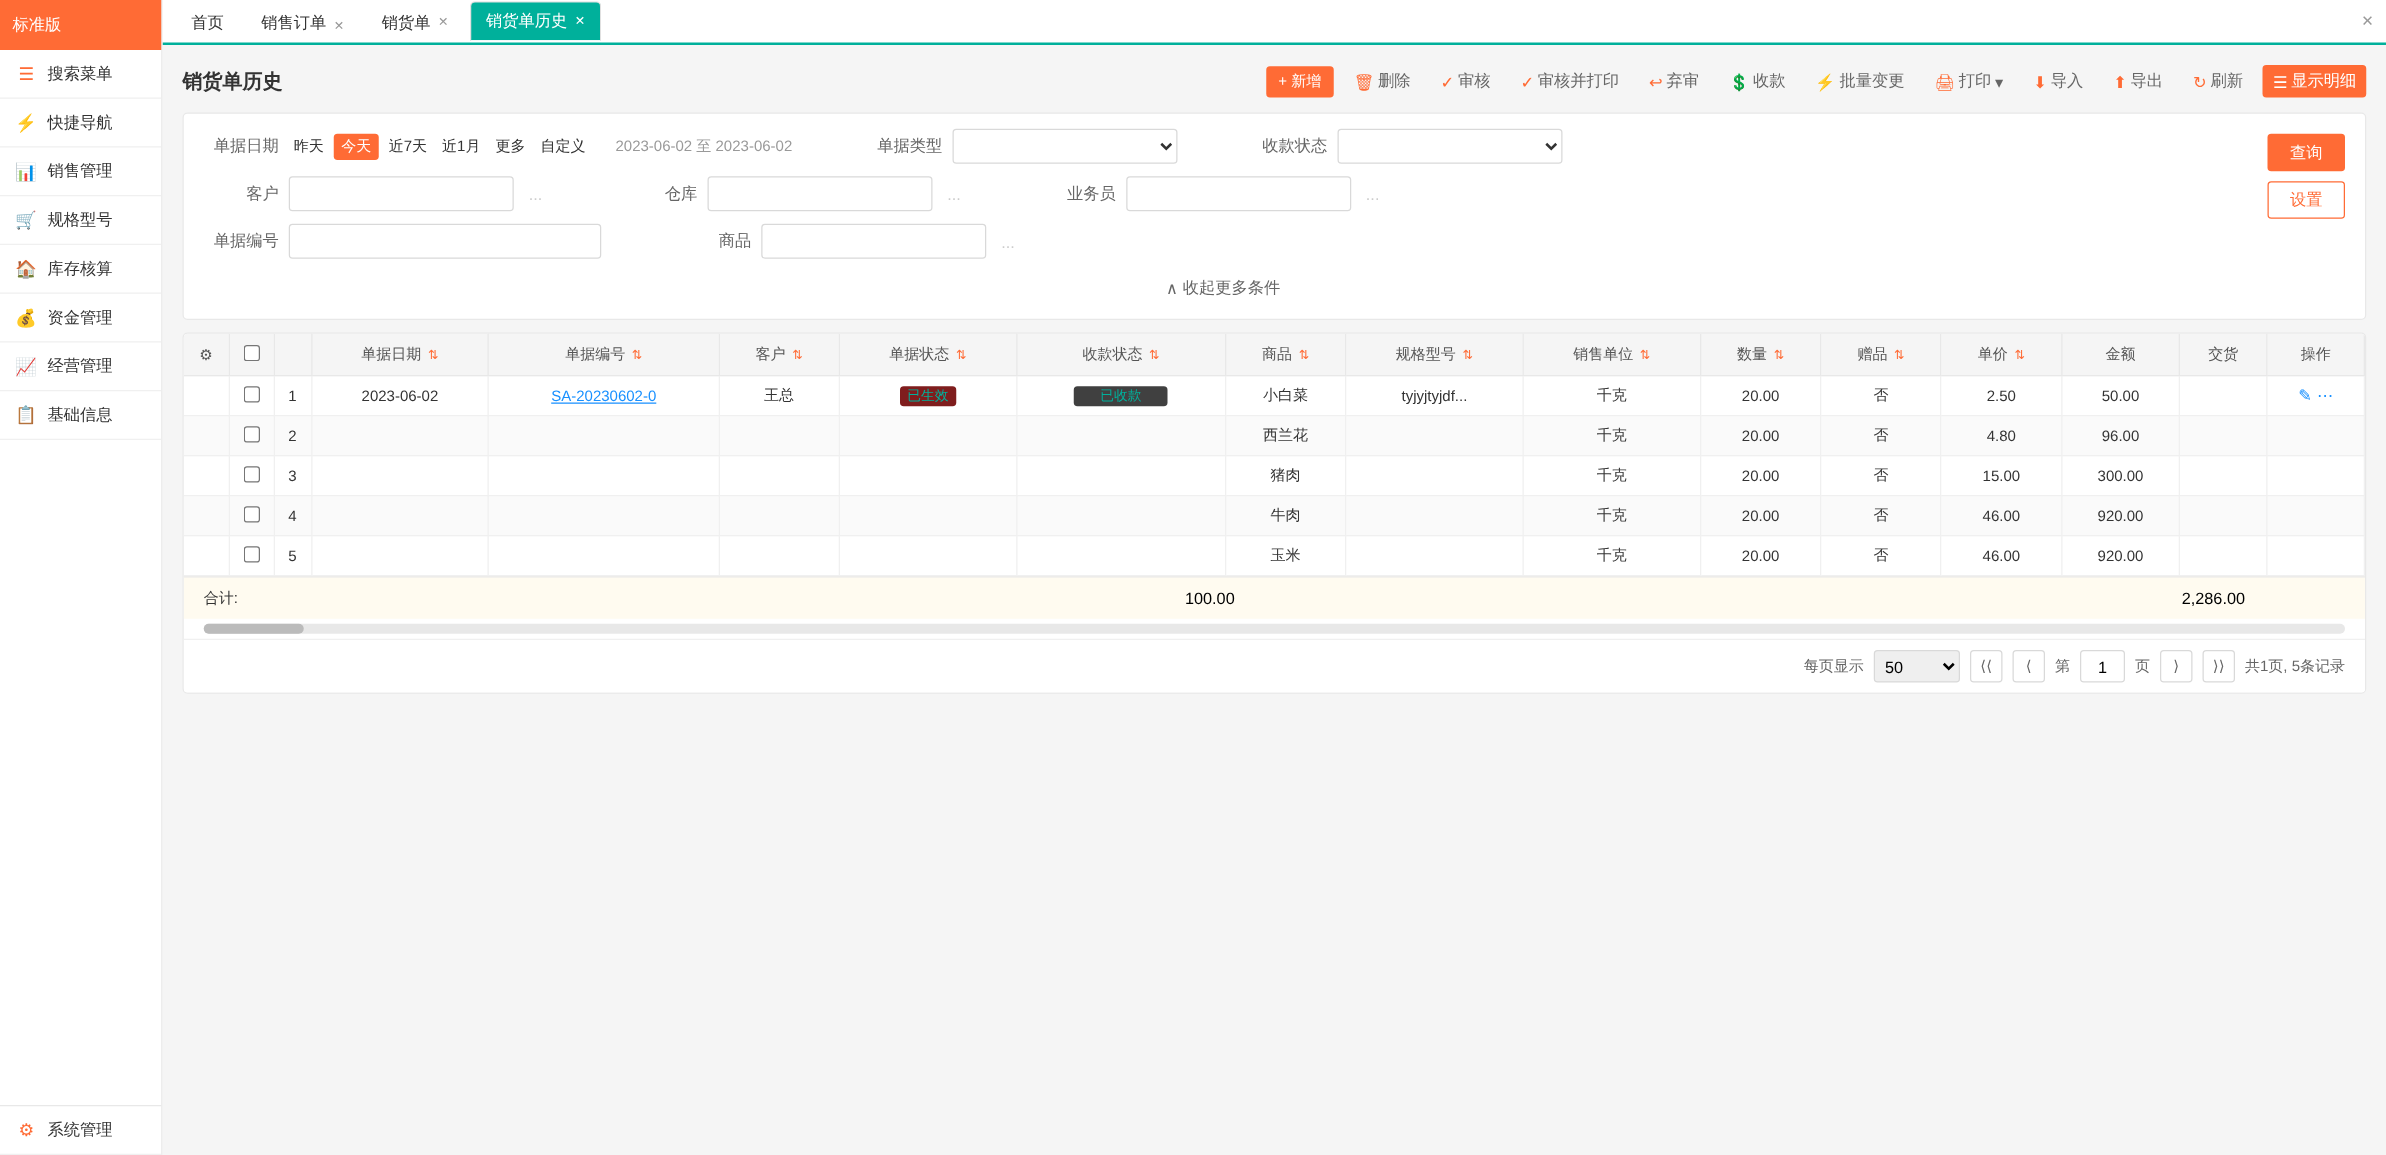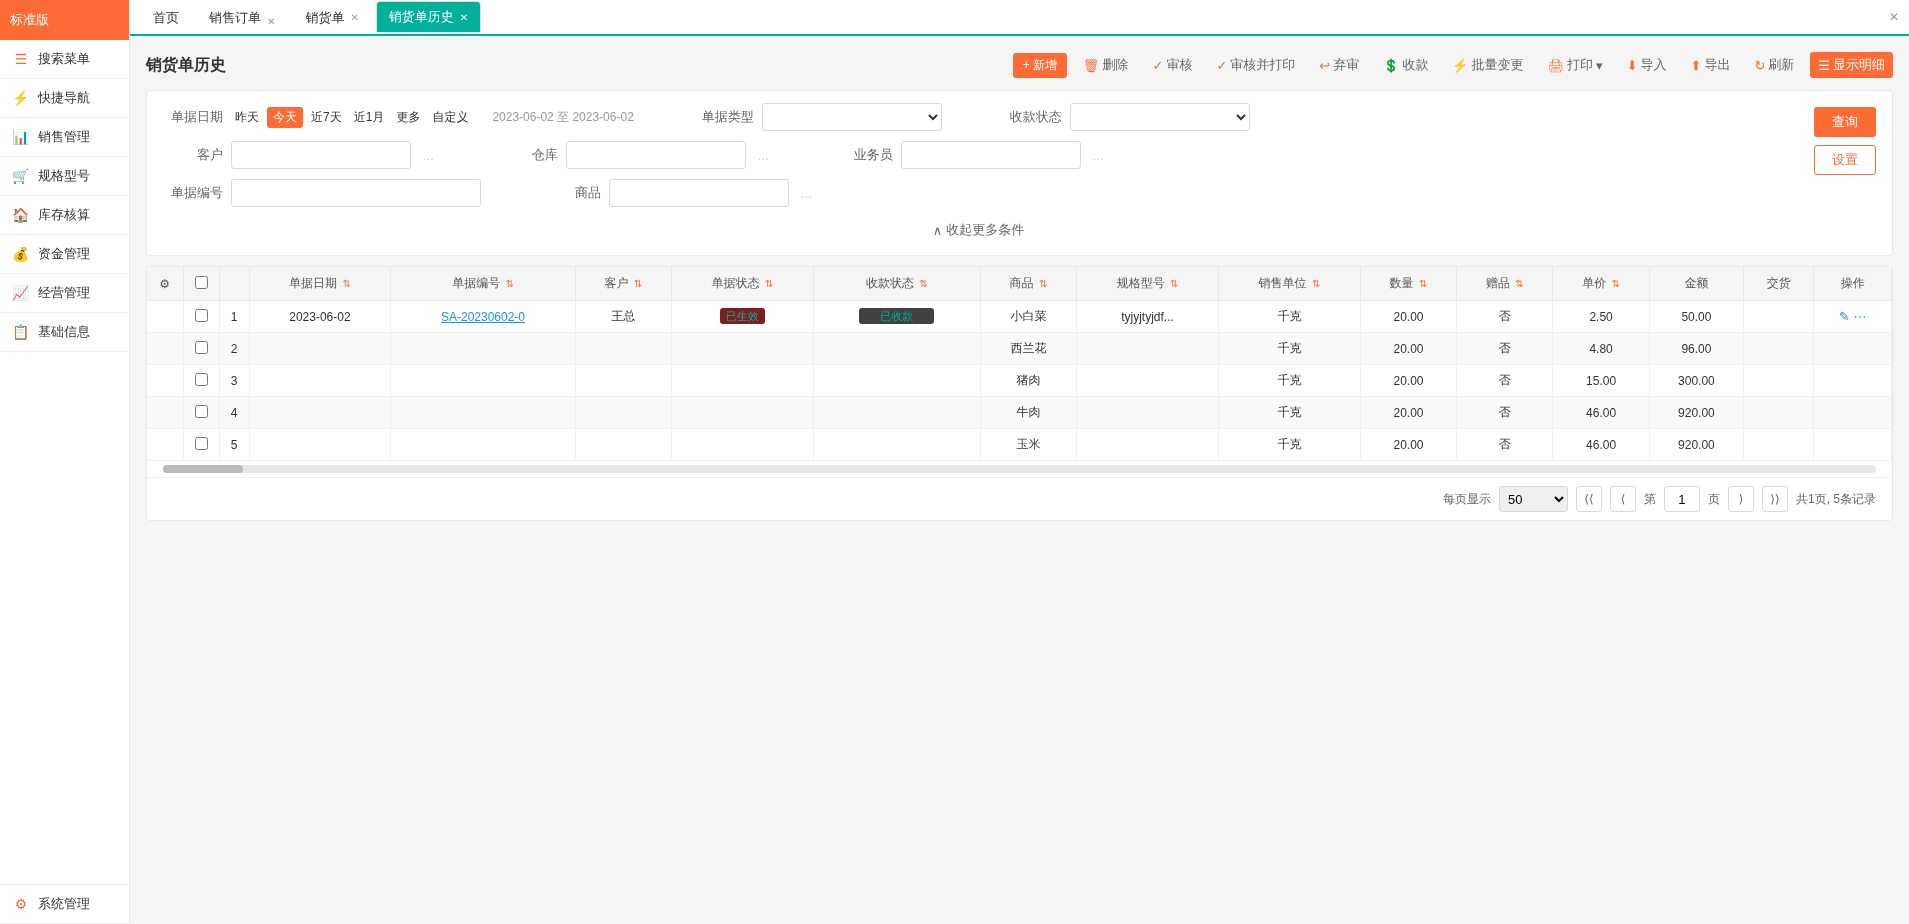--- a/index.html
+++ b/index.html
@@ -403,20 +403,25 @@
     <td style="">46.00</td>
     <td style="">920.00</td>
     <td style=""></td>
     <td style="">
       
     </td>
   </tr>
           </tbody>
       </table>
 
+      <div class="table-footer">
+        <span class="footer-total">合计:</span>
+        <span style="flex:1; text-align:center; font-weight:500;">100.00</span>
+        <span style="font-weight:500; margin-right:80px;">2,286.00</span>
+      </div>
 
       <div class="scroll-track">
         <div class="scroll-thumb"></div>
       </div>
 
       <div class="pagination">
         <span class="page-size-label">每页显示</span>
         <select class="page-size-select">
           <option>50</option>
           <option>100</option>

